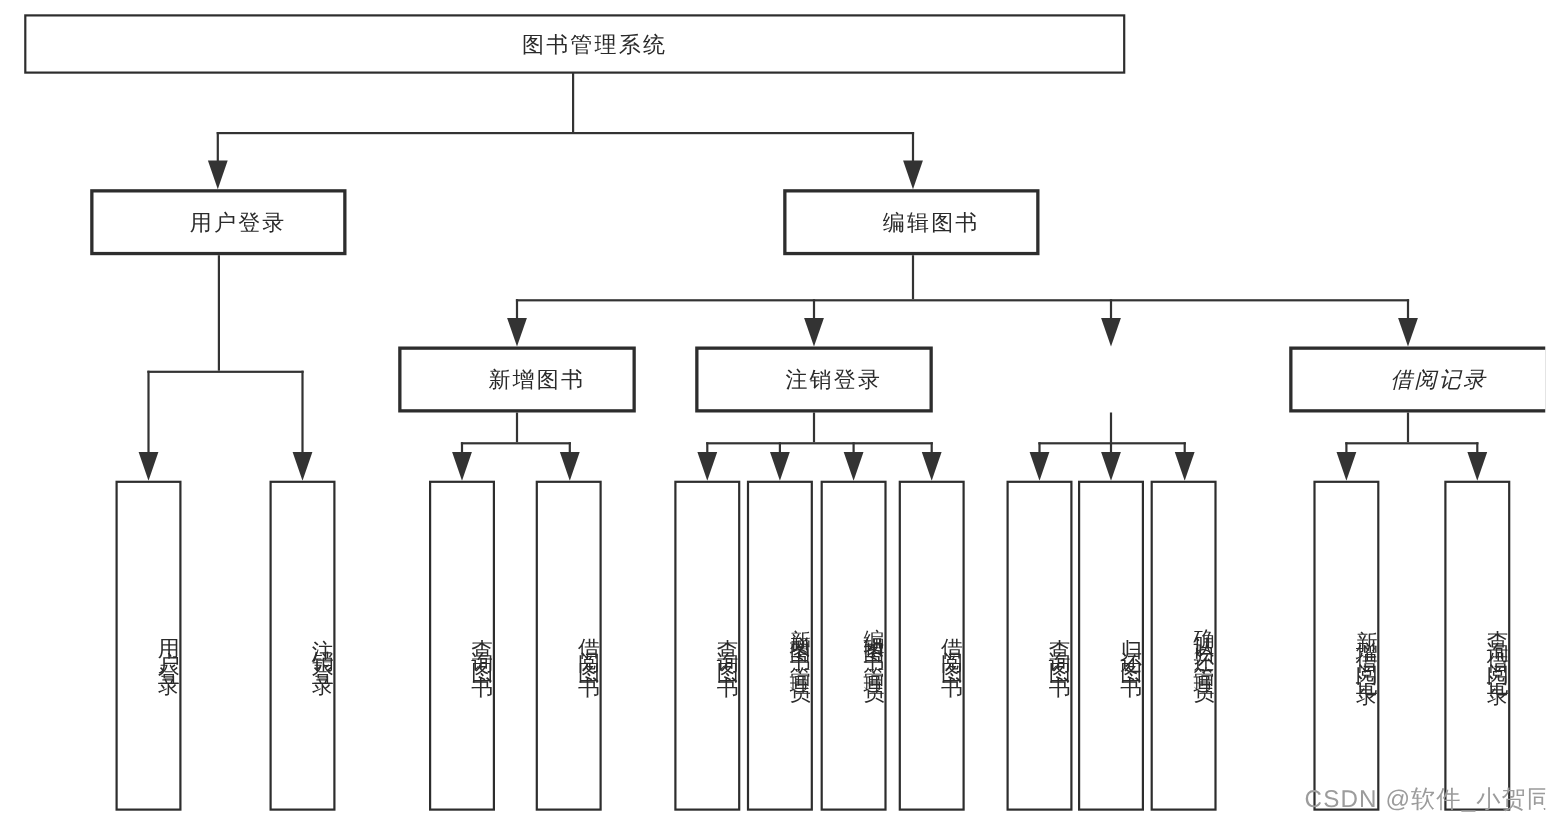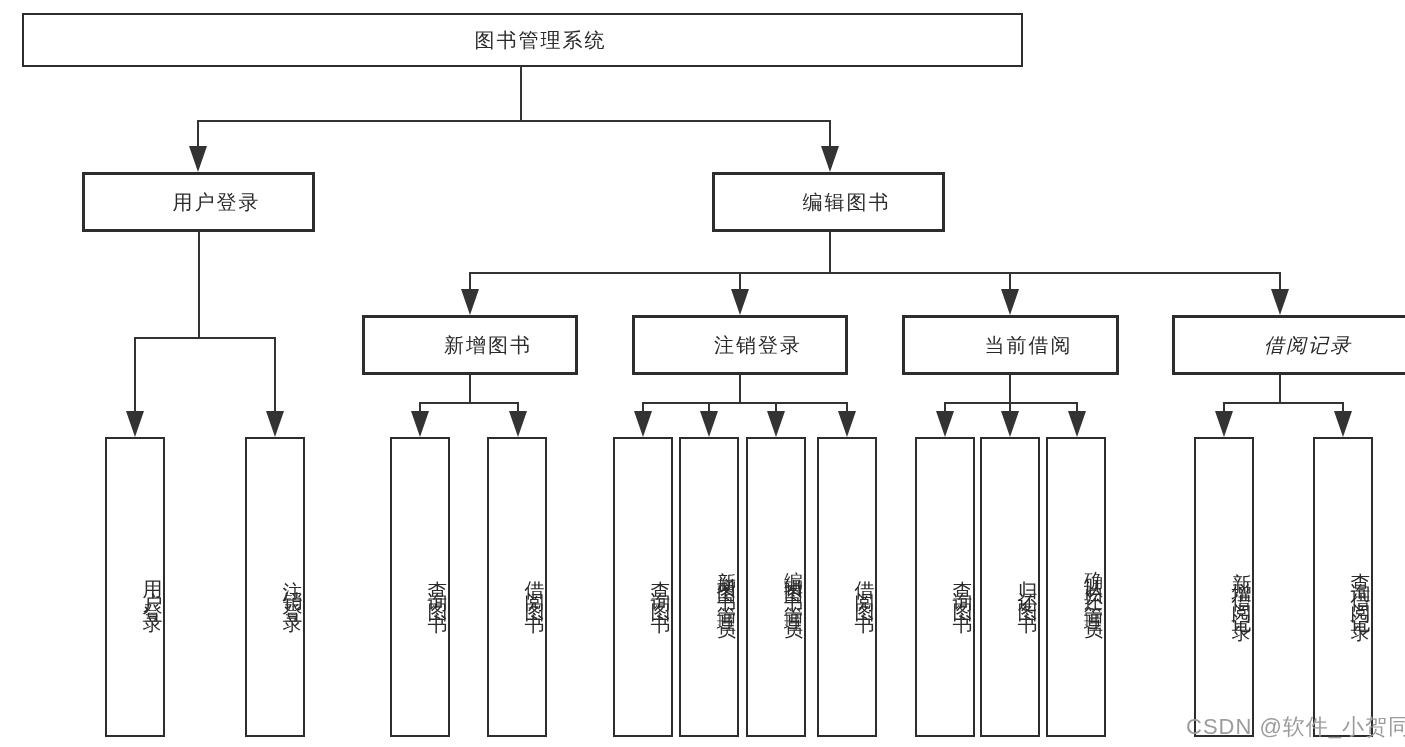--- a/index.html
+++ b/index.html
@@ -100,23 +100,20 @@
   <div class="ar" style="left:731px;top:289px;"></div>
   <div class="ar" style="left:1001px;top:289px;"></div>
   <div class="ar" style="left:1271px;top:289px;"></div>
 
   <div class="box node" style="left:362px;top:315px;width:216px;height:60px;">
     <span class="hlabel">新增图书</span>
   </div>
   <div class="box node" style="left:632px;top:315px;width:216px;height:60px;">
     <span class="hlabel">注销登录</span>
   </div>
-  <div class="box node" style="left:902px;top:315px;width:217px;height:60px;">
-    <span class="hlabel">当前借阅</span>
-  </div>
   <div class="box node" style="left:1172px;top:315px;width:236px;height:60px;font-style:italic;">
     <span class="hlabel">借阅记录</span>
   </div>
 
   <div class="vl" style="left:469px;top:375px;height:27px;"></div>
   <div class="hl" style="left:419px;top:402px;width:100px;"></div>
   <div class="vl" style="left:419px;top:402px;height:9px;"></div>
   <div class="vl" style="left:517px;top:402px;height:9px;"></div>
   <div class="ar" style="left:411px;top:411px;"></div>
   <div class="ar" style="left:509px;top:411px;"></div>

